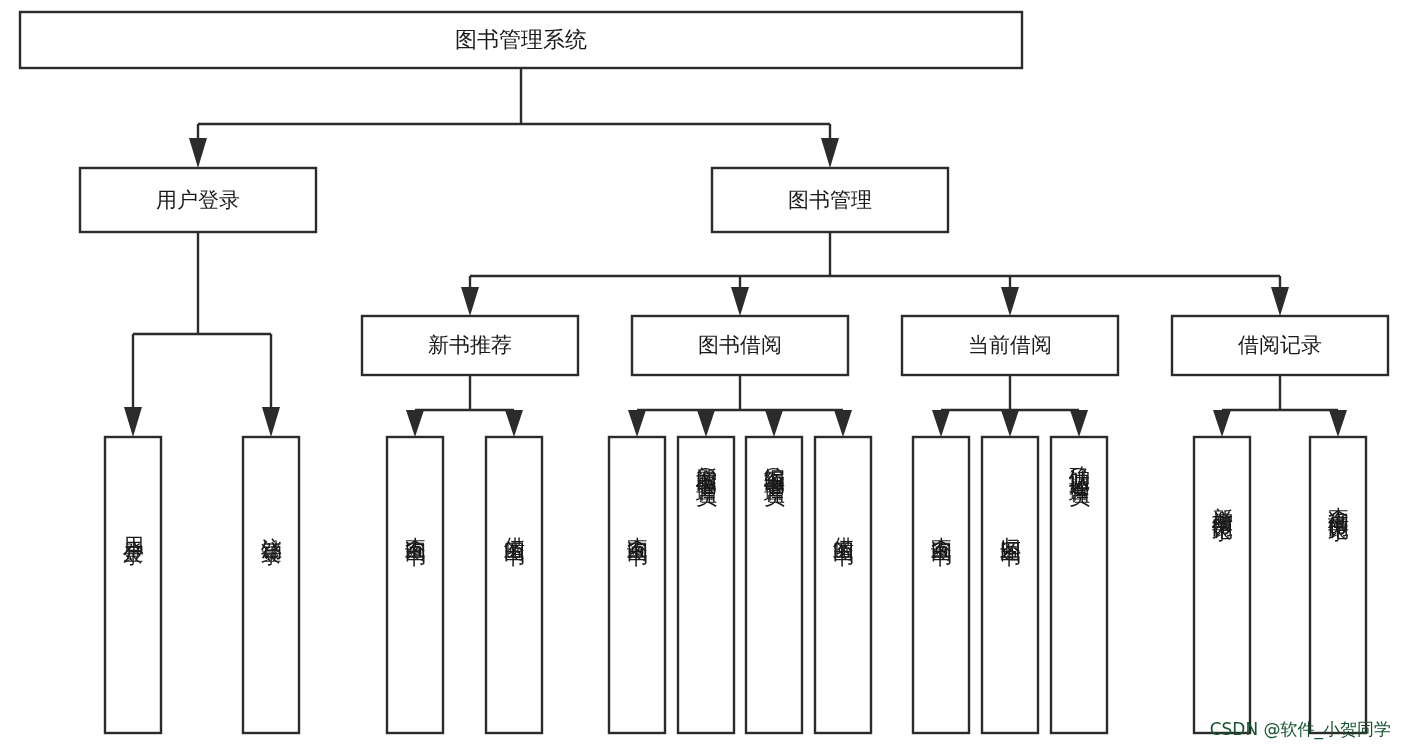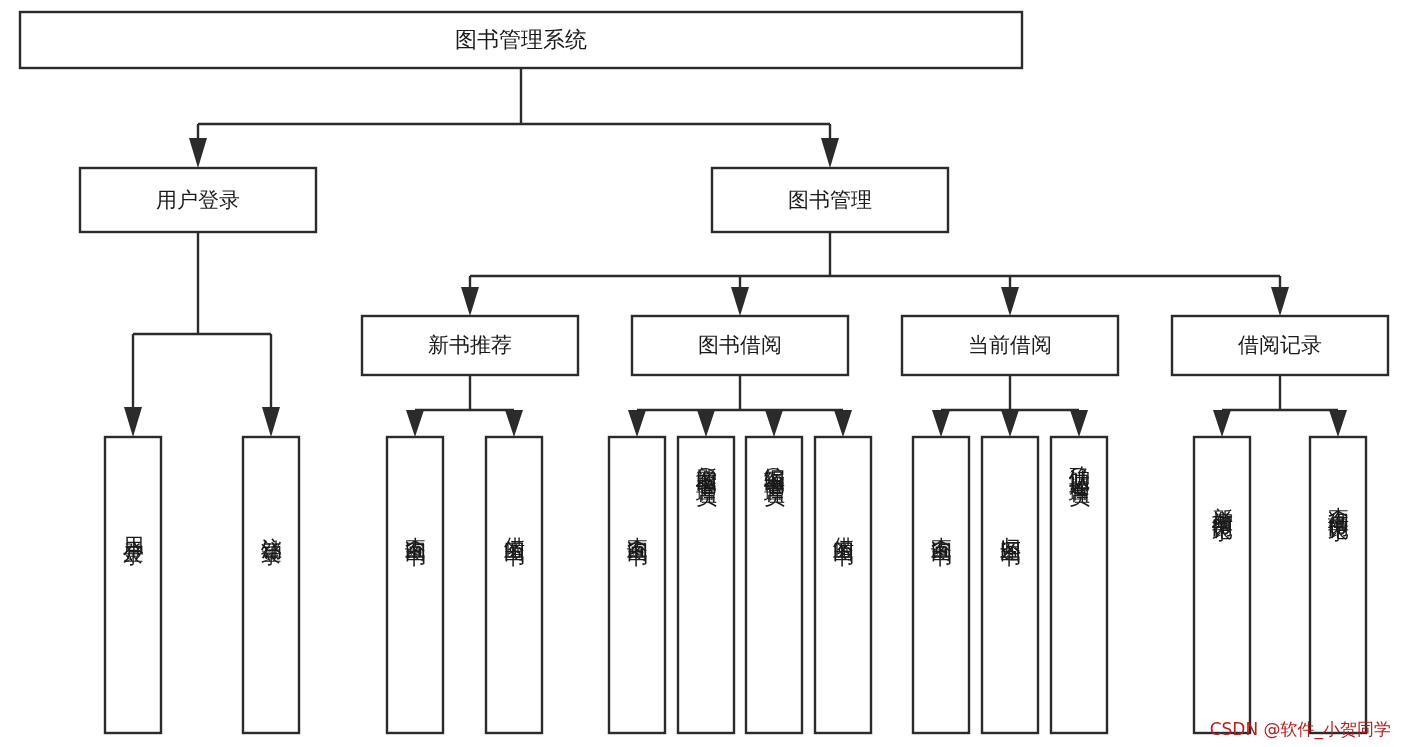--- a/index.html
+++ b/index.html
@@ -68,21 +68,21 @@
     color: #1a1a1a;
     letter-spacing: 3px;
     white-space: nowrap;
   }
   .watermark {
     position: absolute;
     right: 14px;
     bottom: 6px;
     font-family: "DejaVu Sans", "Liberation Sans", sans-serif;
     font-size: 17px;
-    color: #b91c1c;
+    color: #14532d;
     white-space: nowrap;
     pointer-events: none;
   }
 </style>
 </head>
 <body>
 
 <div id="diagram-root">
 
   <svg id="flow-svg" viewBox="0 0 1405 747" xmlns="http://www.w3.org/2000/svg">

